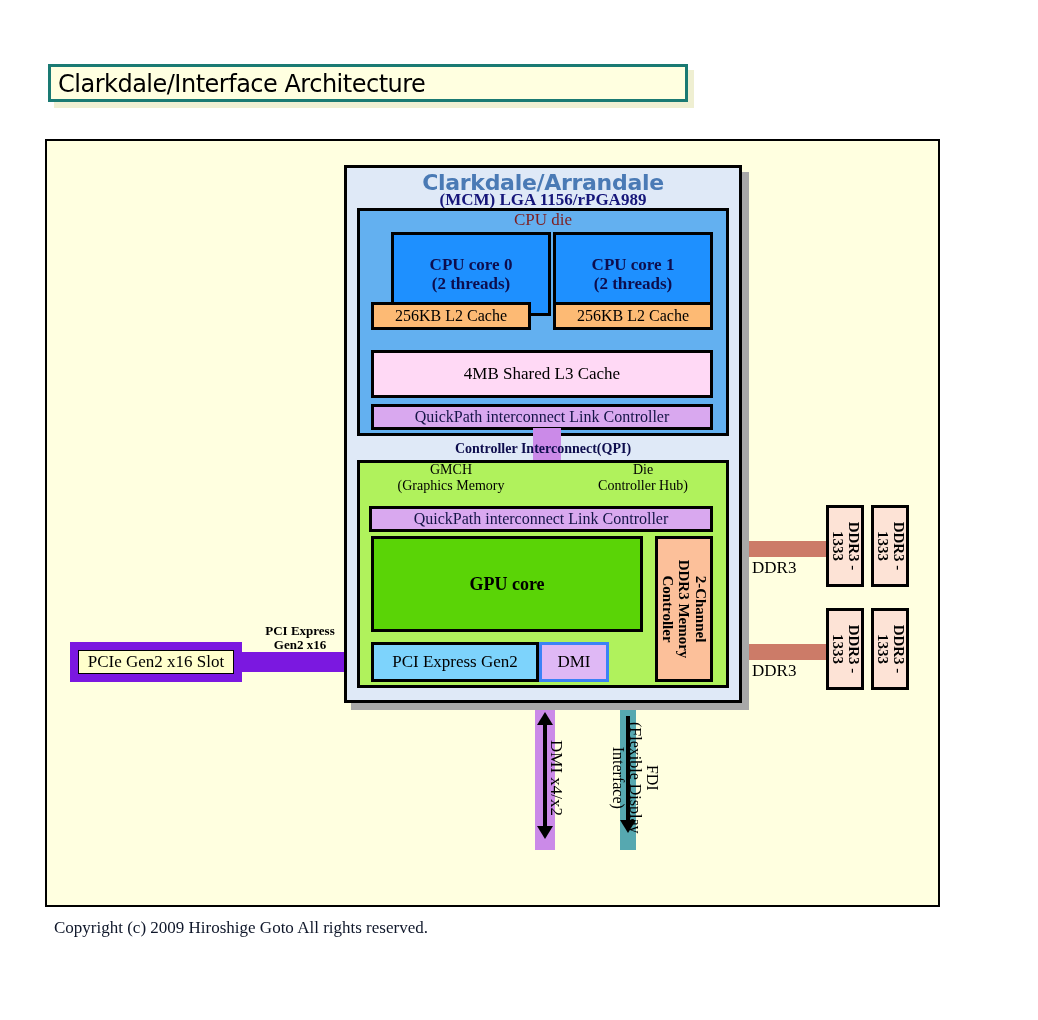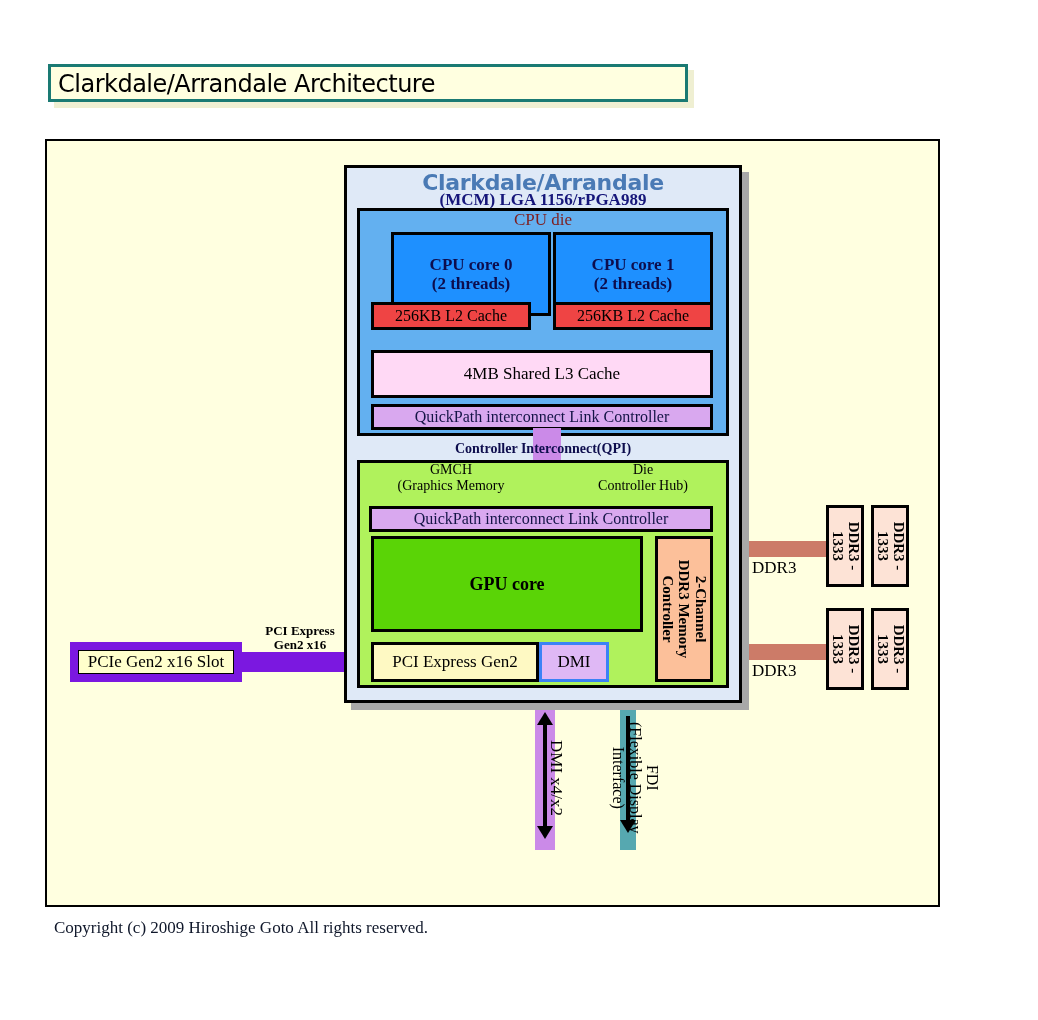--- a/index.html
+++ b/index.html
@@ -90,21 +90,21 @@
   .cpu-core-text {
     width: 100%; height: 100%;
     display: flex; flex-direction: column;
     align-items: center; justify-content: center;
     font-weight: bold; font-size: 17px; color: #0d0d4d;
     line-height: 1.12;
   }
   .l2-cache {
     top: 302px; width: 160px; height: 28px;
     border: 3px solid #000000;
-    background: #ef4444;
+    background: #fdba74;
     display: flex; align-items: center; justify-content: center;
     font-size: 16px; color: #000000;
   }
   #l2-cache-0 { left: 371px; }
   #l2-cache-1 { left: 553px; }
 
   #l3-cache {
     left: 371px; top: 350px; width: 342px; height: 48px;
     border: 3px solid #000000;
     background: #ffd9f5;
@@ -153,21 +153,21 @@
   #gpu-core {
     left: 371px; top: 536px; width: 272px; height: 96px;
     border: 3px solid #000000;
     background: #5ad406;
     display: flex; align-items: center; justify-content: center;
     font-weight: bold; font-size: 18px; color: #000000;
   }
   #pcie-gen2-box {
     left: 371px; top: 642px; width: 168px; height: 40px;
     border: 3px solid #000000;
-    background: #fef9c3;
+    background: #7dd3fc;
     display: flex; align-items: center; justify-content: center;
     font-size: 17px; color: #000000;
   }
   #dmi-box {
     left: 539px; top: 642px; width: 70px; height: 40px;
     border: 3px solid #3b82f6;
     background: #dfb8f5;
     display: flex; align-items: center; justify-content: center;
     font-size: 17px; color: #000000;
   }
@@ -291,21 +291,21 @@
   #copyright {
     left: 54px; top: 918px; width: 600px; height: 24px;
     font-size: 17px; color: #0f172a;
   }
 </style>
 </head>
 <body>
 
 <div class="abs" id="title-shadow"></div>
 <div class="abs" id="title-box"></div>
-<div class="abs" id="title-text">Clarkdale/Arrandale Architecture</div>
+<div class="abs" id="title-text">Clarkdale/Interface Architecture</div>
 
 <div class="abs" id="canvas"></div>
 
 <div class="abs" id="pcie-bus"></div>
 <div class="abs" id="pcie-slot"></div>
 <div class="abs" id="pcie-slot-inner">PCIe Gen2 x16 Slot</div>
 <div class="abs" id="pcie-bus-label">
   <div>PCI Express</div>
   <div>Gen2 x16</div>
 </div>

